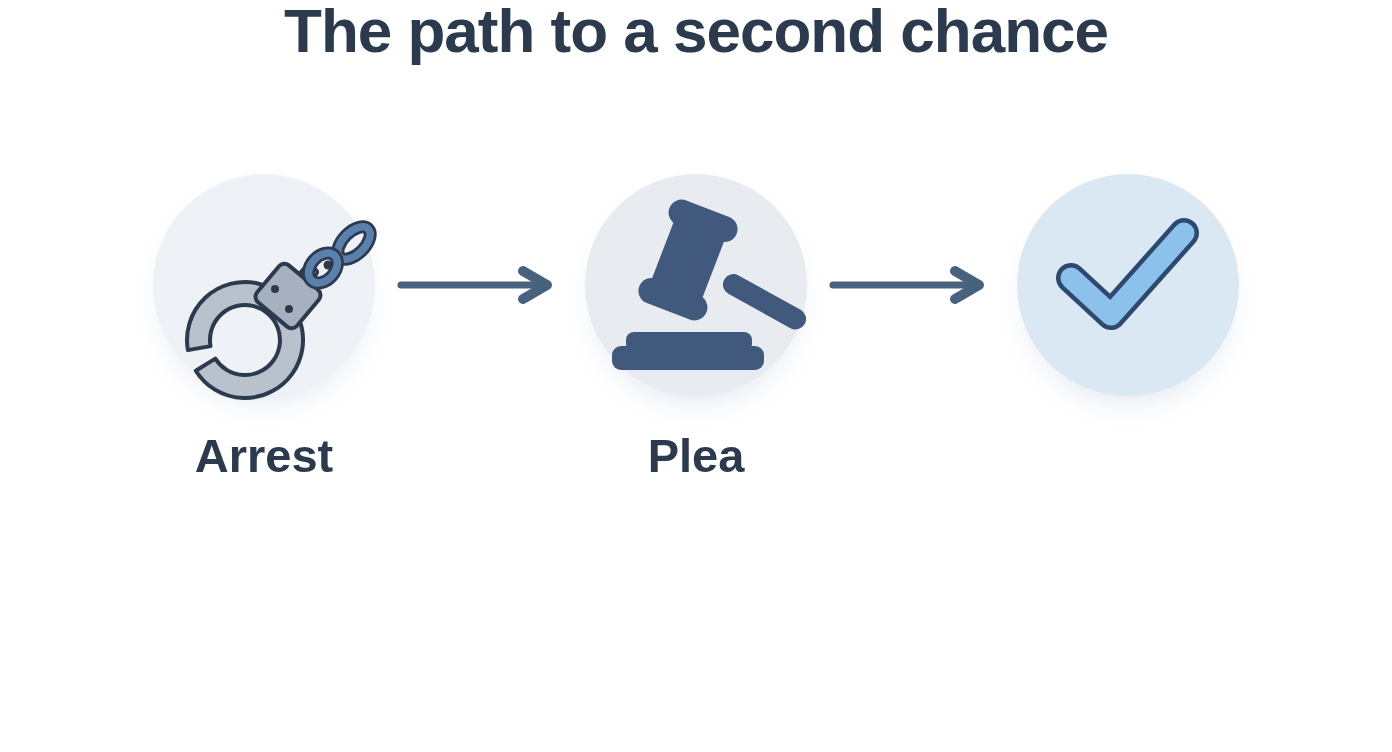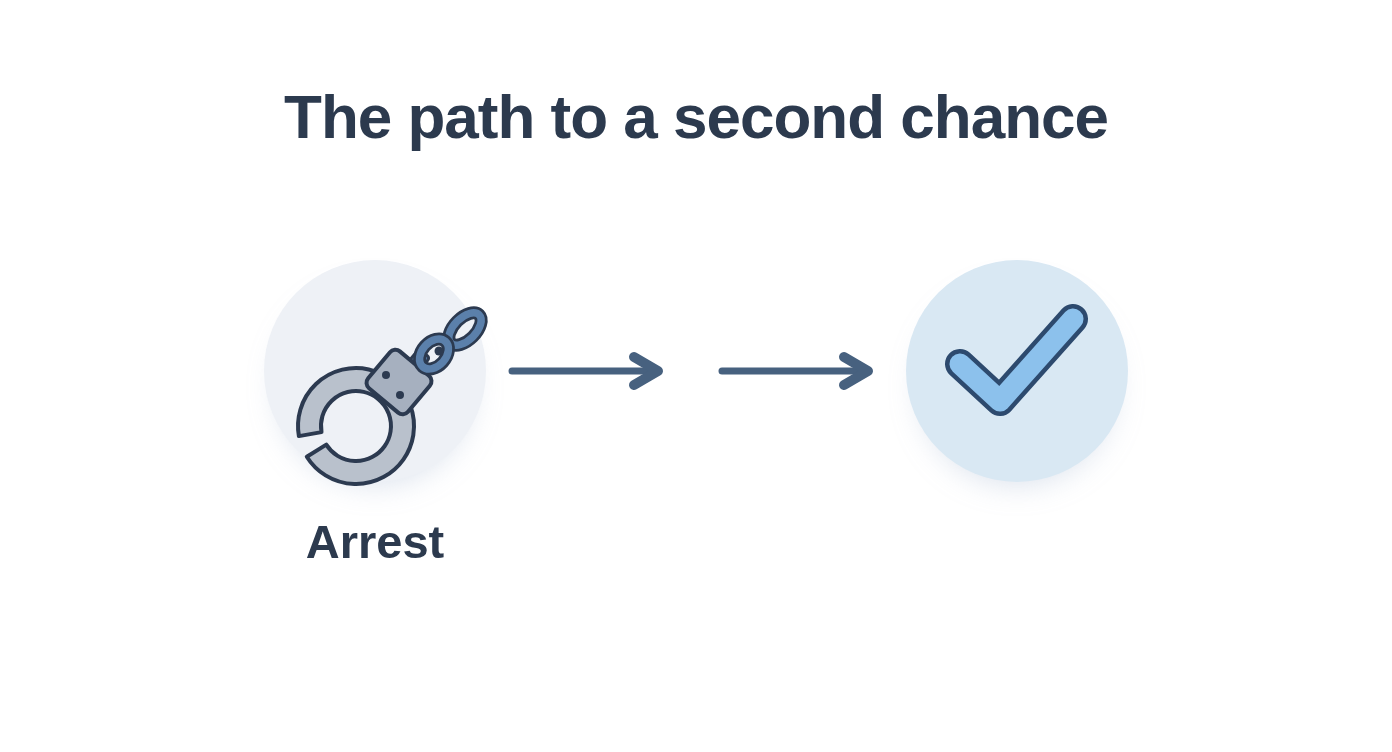--- a/index.html
+++ b/index.html
@@ -17,21 +17,20 @@
   }
   *{margin:0;padding:0;box-sizing:border-box;}
   html,body{width:1392px;height:752px;overflow:hidden;}
   body{
     background:var(--background,#fff);
     font-family:"Liberation Sans","DejaVu Sans",sans-serif;
     color:var(--title-text,#2c3a4e);
   }
   .page{width:100%;height:100%;display:flex;flex-direction:column;align-items:center;}
   .title{
-    margin-top:86px;
     font-size:62px;
     line-height:1;
     font-weight:700;
     letter-spacing:-1px;
     color:var(--title-text,#2c3a4e);
     text-align:center;
     white-space:nowrap;
   }
   .flow-row{
     margin-top:112px;
@@ -125,20 +124,40 @@
       <div class="step-label">Arrest</div>
     </div>
 
     <div class="arrow-wrap">
       <svg viewBox="0 0 170 44" xmlns="http://www.w3.org/2000/svg">
         <line class="arrow-line" x1="6" y1="22" x2="140" y2="22"></line>
         <path class="arrow-head" d="M128 8 L152 22 L128 36"></path>
       </svg>
     </div>
 
+    <div class="step">
+      <div class="circle" style="background: rgb(232, 236, 241);">
+        <svg viewBox="0 0 220 220" xmlns="http://www.w3.org/2000/svg">
+
+          <g transform="rotate(21 102 85)">
+            <rect class="gavel" x="75" y="40" width="54" height="90" rx="6"></rect>
+            <rect class="gavel" x="66" y="30" width="72" height="26" rx="13"></rect>
+            <rect class="gavel" x="66" y="114" width="72" height="26" rx="13"></rect>
+          </g>
+
+          <g transform="rotate(29 142 106)">
+            <rect class="gavel" x="138" y="96" width="92" height="21" rx="10.5"></rect>
+          </g>
+
+          <rect class="gavel" x="40" y="157" width="126" height="20" rx="8"></rect>
+          <rect class="gavel" x="26" y="171" width="152" height="24" rx="9"></rect>
+        </svg>
+      </div>
+      <div class="step-label">Plea</div>
+    </div>
 
     <div class="arrow-wrap">
       <svg viewBox="0 0 170 44" xmlns="http://www.w3.org/2000/svg">
         <line class="arrow-line" x1="6" y1="22" x2="140" y2="22"></line>
         <path class="arrow-head" d="M128 8 L152 22 L128 36"></path>
       </svg>
     </div>
 
     <div class="step">
       <div class="circle" style="background: rgb(217, 232, 243);">

